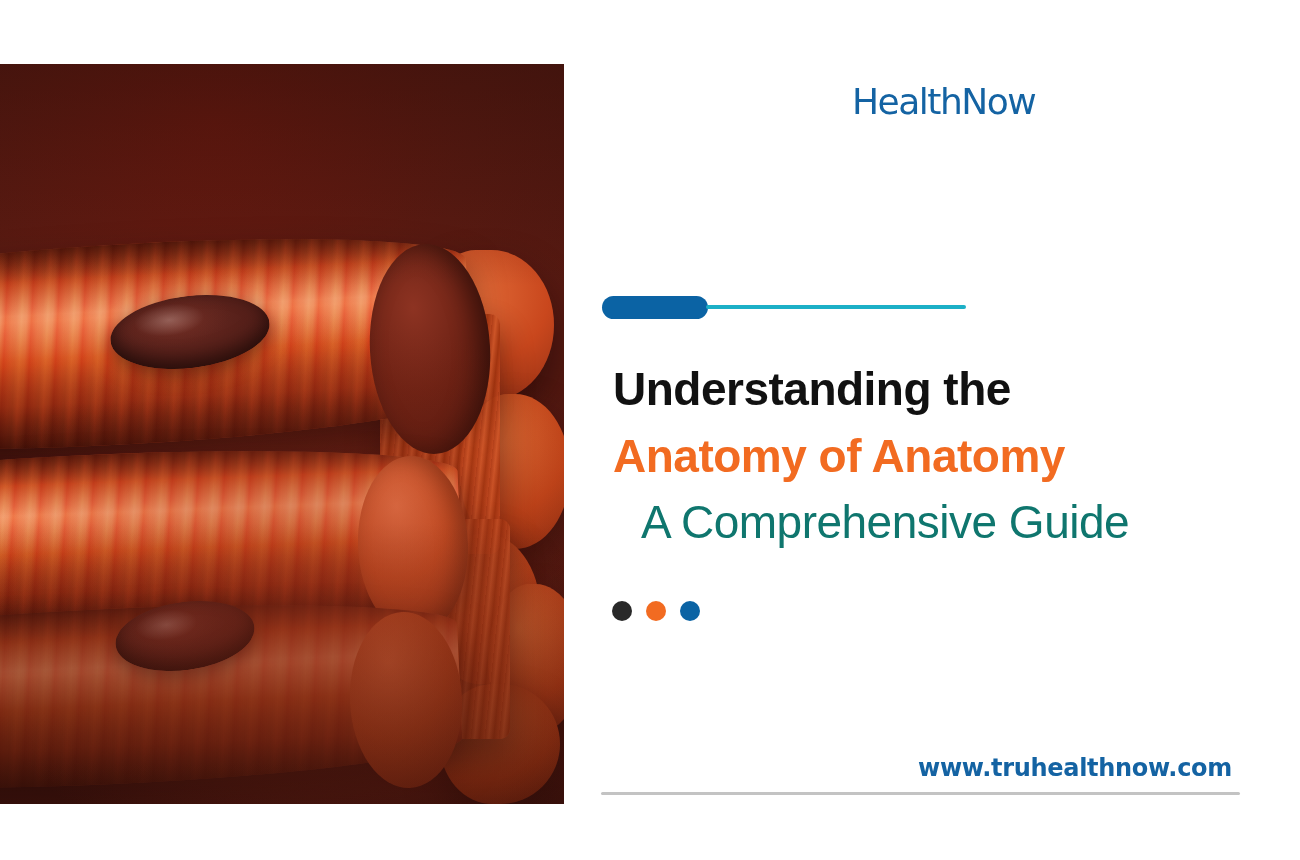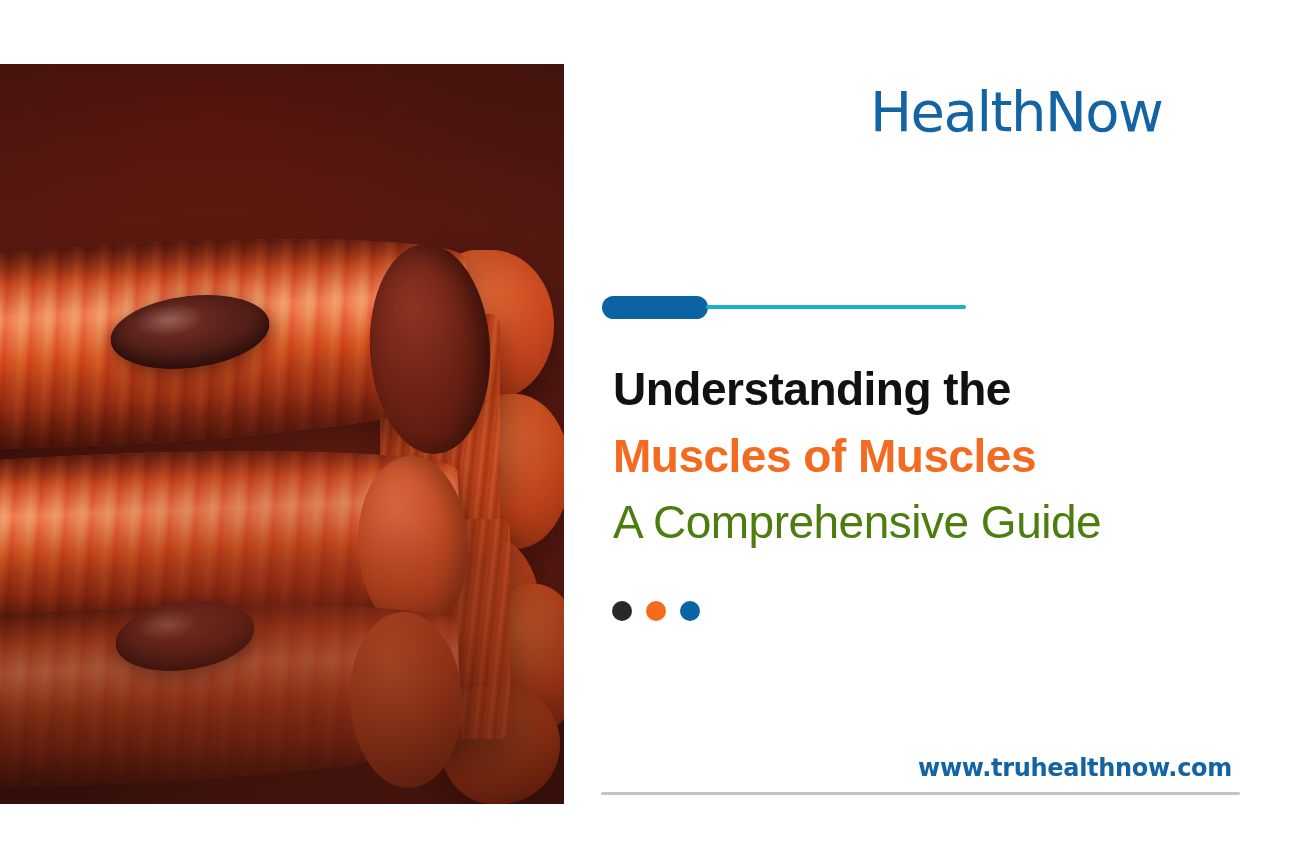--- a/index.html
+++ b/index.html
@@ -114,26 +114,26 @@
     font-family: "DejaVu Sans", sans-serif;
     font-size: 60px;
     font-weight: 400;
     letter-spacing: -1px;
     color: #2CACE3;
     line-height: 1;
     position: relative;
   }
   .logo-healthnow {
     font-family: "DejaVu Sans", sans-serif;
-    font-size: 56px;
+    font-size: 36px;
     font-weight: 400;
     letter-spacing: -1.5px;
     color: #1463A3;
     line-height: 1;
-    margin-left: 18px;
+    margin-left: 0;
   }
   .umlaut {
     position: absolute;
     top: -4px;
     left: 56px;
     width: 44px;
     height: 12px;
     display: flex;
     justify-content: space-between;
   }
@@ -198,21 +198,22 @@
     color: #111111;
   }
   .line-2 {
     font-size: 46px;
     font-weight: 700;
     color: #F26B21;
   }
   .line-3 {
     font-size: 46px;
     font-weight: 400;
-    color: #4d7c0f;
+    color: #0f766e;
+    margin-left: 28px;
   }
 
   .dots {
     position: absolute;
     left: 612px;
     top: 601px;
     display: flex;
     gap: 14px;
   }
   .dots span {
@@ -317,21 +318,21 @@
     <div class="logo-healthnow">HealthNow</div>
   </div>
 
   <div class="divider">
     <span class="pill"></span>
     <span class="rule"></span>
   </div>
 
   <div class="headline">
     <div class="line line-1">Understanding the</div>
-    <div class="line line-2">Muscles of Muscles</div>
+    <div class="line line-2">Anatomy of Anatomy</div>
     <div class="line line-3">A Comprehensive Guide</div>
   </div>
 
   <div class="dots">
     <span style="background:#292929;"></span>
     <span style="background:#F26B21;"></span>
     <span style="background:#0B63A4;"></span>
   </div>
 
   <div class="site-url">www.truhealthnow.com</div>

